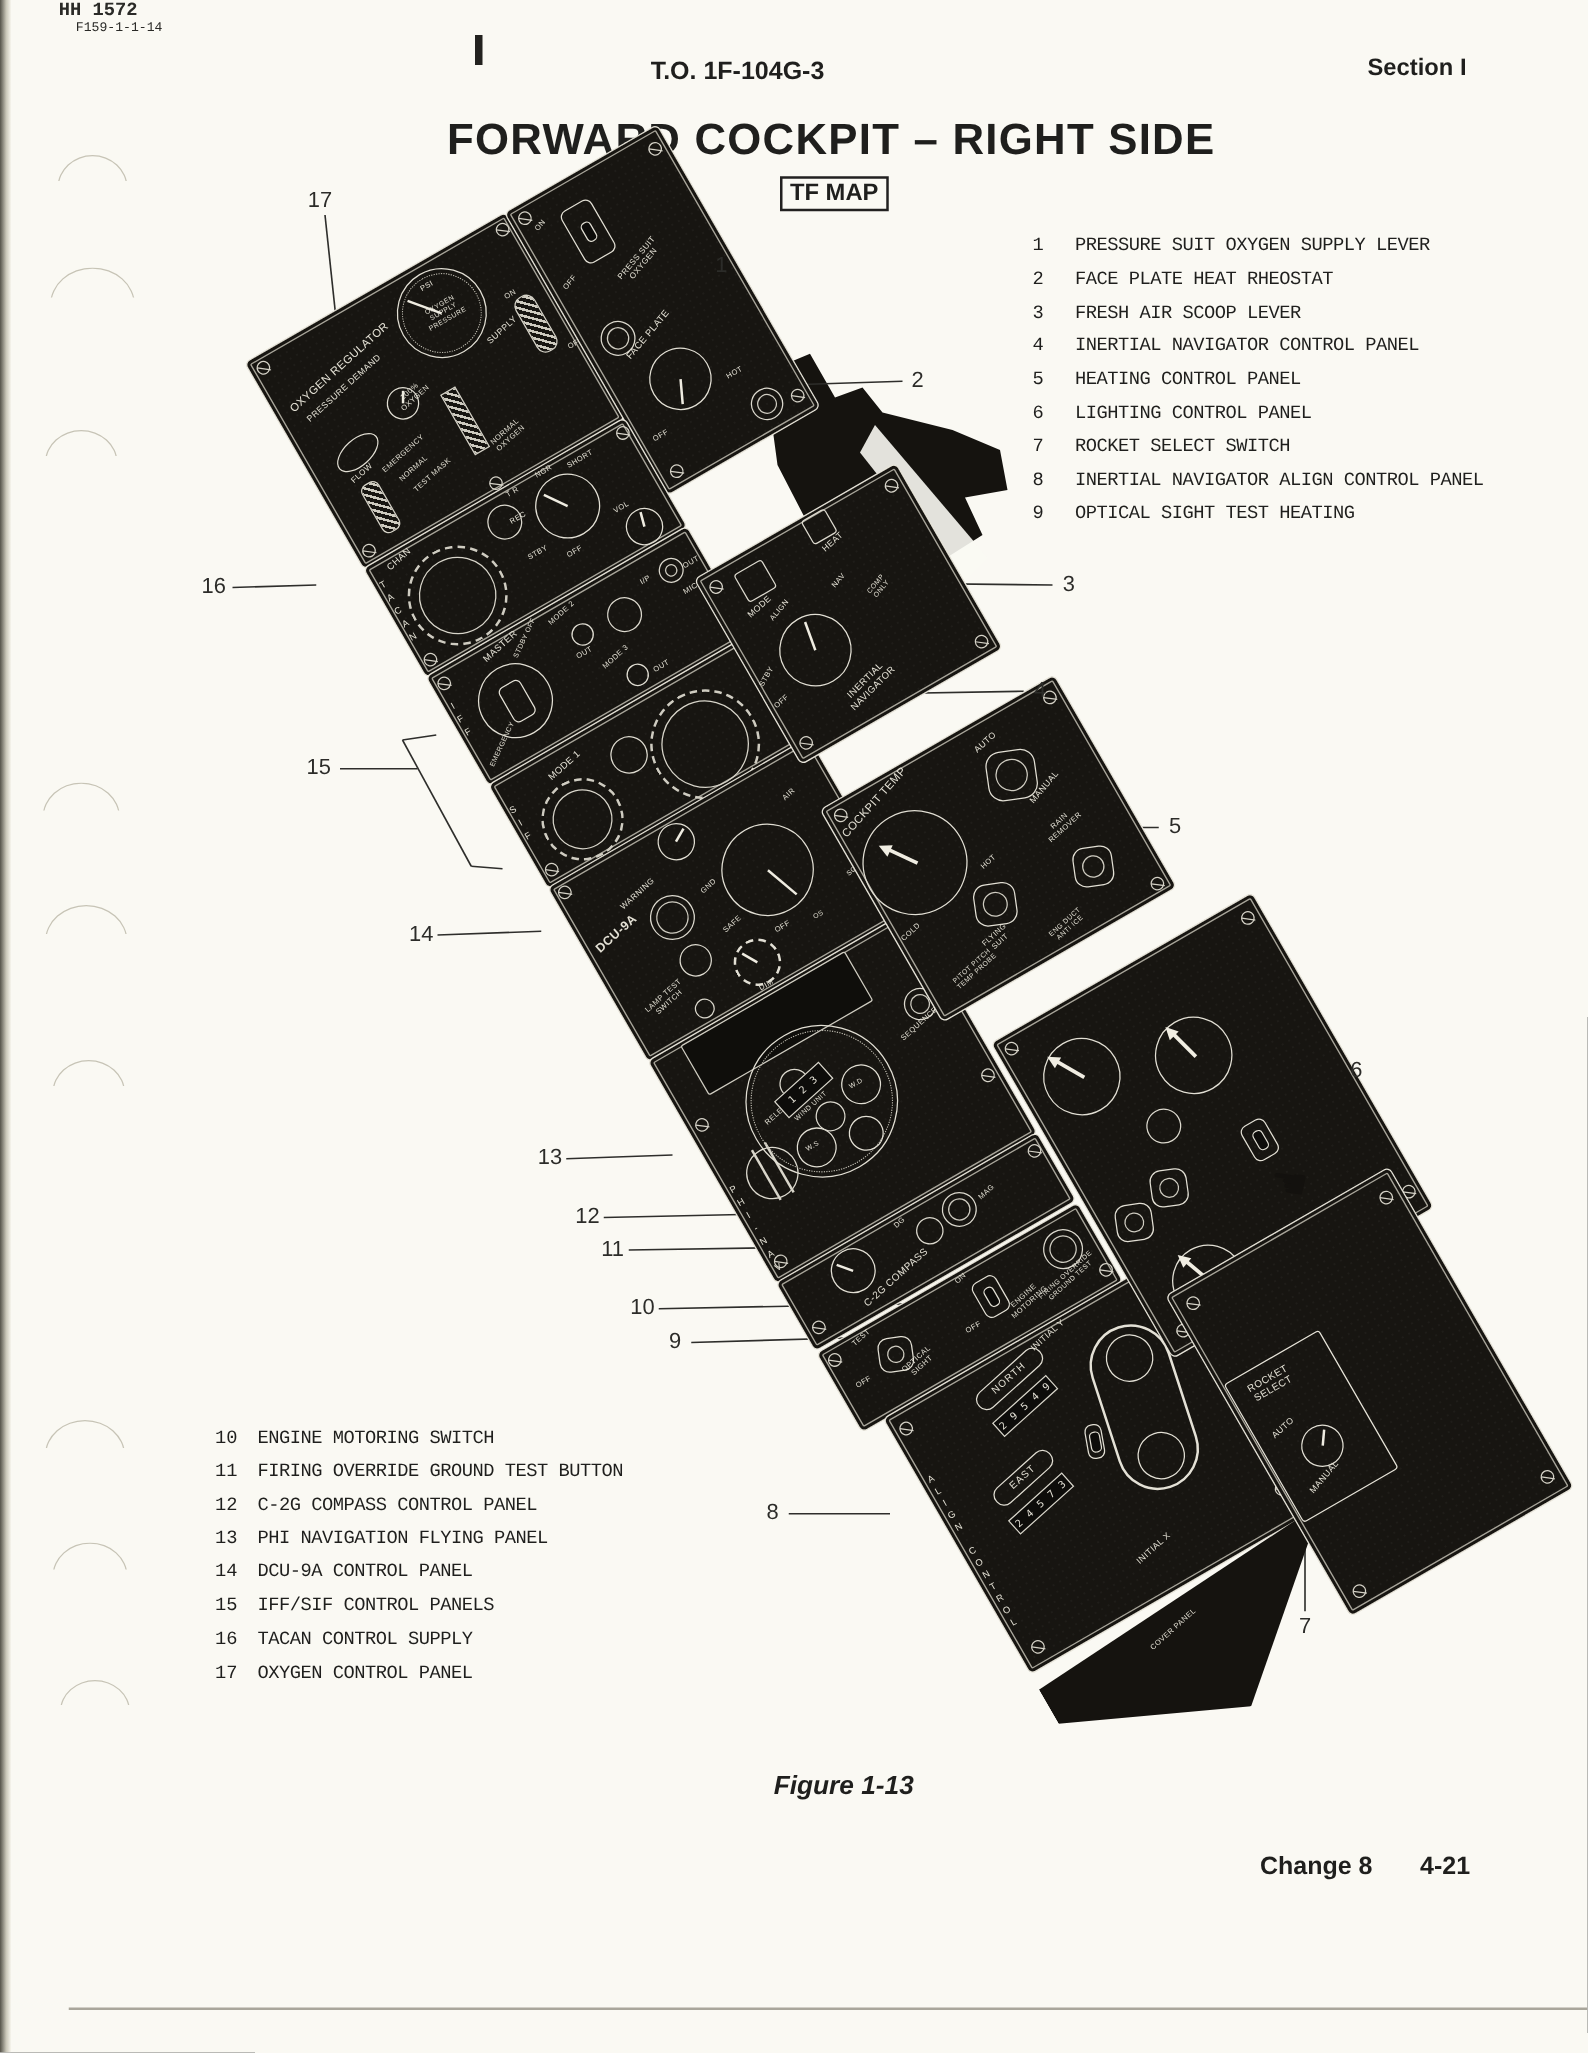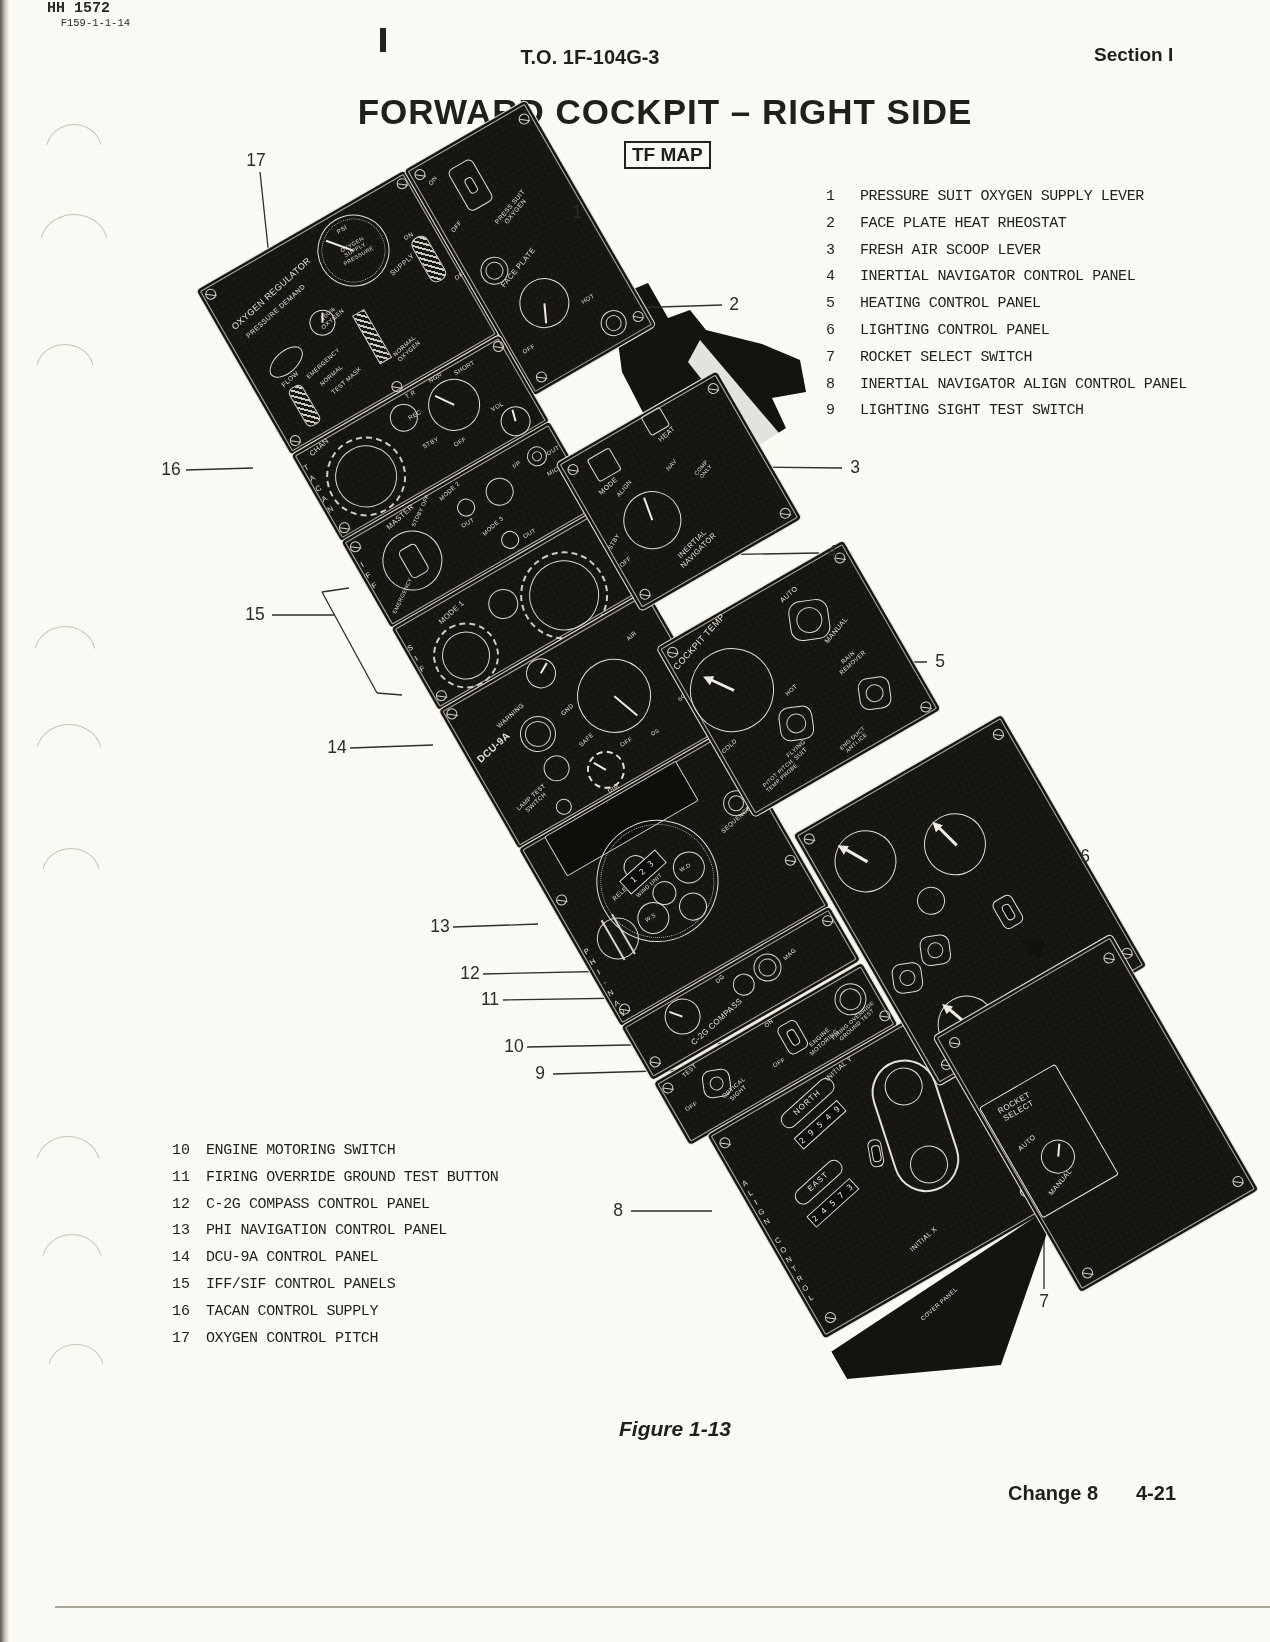--- a/index.html
+++ b/index.html
@@ -509,55 +509,55 @@
       <div class="leg-row">
         <span class="leg-n">7</span>
         <span class="leg-l">ROCKET SELECT SWITCH</span>
       </div>
       <div class="leg-row">
         <span class="leg-n">8</span>
         <span class="leg-l">INERTIAL NAVIGATOR ALIGN CONTROL PANEL</span>
       </div>
       <div class="leg-row">
         <span class="leg-n">9</span>
-        <span class="leg-l">LIGHTING SIGHT TEST SWITCH</span>
+        <span class="leg-l">OPTICAL SIGHT TEST HEATING</span>
       </div>
     </div>
   <div class="legend" id="legend-bottom">
       <div class="leg-row">
         <span class="leg-n">10</span>
         <span class="leg-l">ENGINE MOTORING SWITCH</span>
       </div>
       <div class="leg-row">
         <span class="leg-n">11</span>
         <span class="leg-l">FIRING OVERRIDE GROUND TEST BUTTON</span>
       </div>
       <div class="leg-row">
         <span class="leg-n">12</span>
         <span class="leg-l">C-2G COMPASS CONTROL PANEL</span>
       </div>
       <div class="leg-row">
         <span class="leg-n">13</span>
-        <span class="leg-l">PHI NAVIGATION CONTROL PANEL</span>
+        <span class="leg-l">PHI NAVIGATION FLYING PANEL</span>
       </div>
       <div class="leg-row">
         <span class="leg-n">14</span>
         <span class="leg-l">DCU-9A CONTROL PANEL</span>
       </div>
       <div class="leg-row">
         <span class="leg-n">15</span>
         <span class="leg-l">IFF/SIF CONTROL PANELS</span>
       </div>
       <div class="leg-row">
         <span class="leg-n">16</span>
         <span class="leg-l">TACAN CONTROL SUPPLY</span>
       </div>
       <div class="leg-row">
         <span class="leg-n">17</span>
-        <span class="leg-l">OXYGEN CONTROL PITCH</span>
+        <span class="leg-l">OXYGEN CONTROL PANEL</span>
       </div>
     </div>
 
   <div class="hdr" id="figcap">Figure 1-13</div>
   <div id="photoref">HH 1572</div>
   <div id="negref">F159-1-1-14</div>
   <div class="hdr" id="change">Change 8</div>
   <div class="hdr" id="pagenum">4-21</div>
 
 </div>

